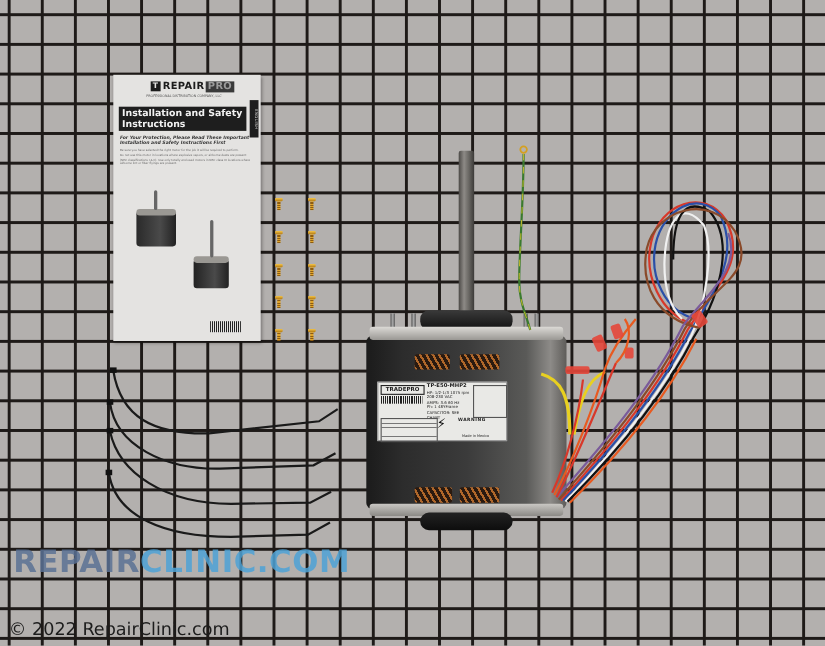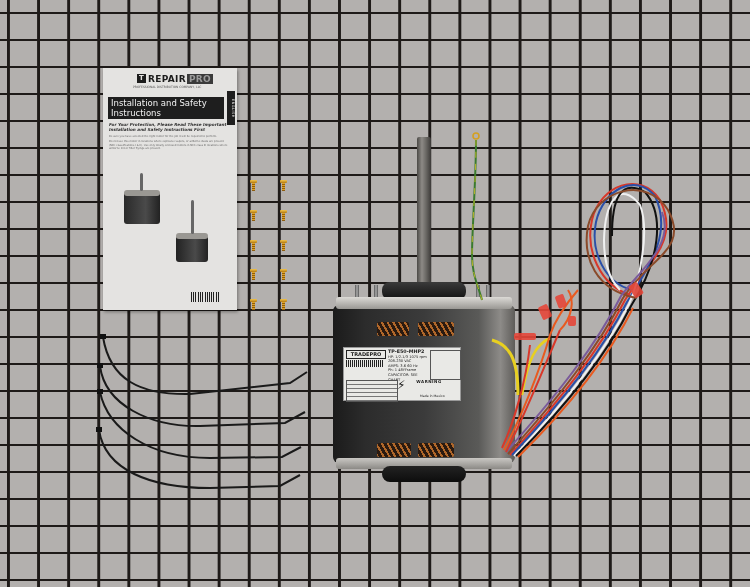--- a/index.html
+++ b/index.html
@@ -14,21 +14,21 @@
   }
   .abs{position:absolute;}
 
   
   #manual{left:103px;top:68px;width:134px;height:242px;background:#e4e3e1;box-shadow:1px 2px 3px rgba(0,0,0,.35);}
   #manual .brand{position:absolute;left:34px;top:5px;height:11px;display:flex;align-items:center;font-weight:bold;font-size:9px;letter-spacing:.3px;}
   #manual .brand .logo-box{width:9px;height:9px;background:#1c1c1c;color:#e4e3e1;font-size:7px;line-height:9px;text-align:center;margin-right:2px;}
   #manual .brand .trade{color:#1c1c1c;}
   #manual .brand .pro{background:#3a3a3a;color:#9b9b9b;padding:0 2px;margin-left:1px;}
   #manual .tagline{position:absolute;left:30px;top:17px;font-size:3px;color:#555;width:80px;}
-  #manual .title-bar{position:absolute;left:5px;top:29px;width:116px;height:22px;background:#1e1e1e;color:#f2f2f2;font-weight:normal;font-size:8.5px;line-height:10px;padding:1px 0 0 3px;box-sizing:border-box;}
+  #manual .title-bar{position:absolute;left:5px;top:29px;width:116px;height:22px;background:#1e1e1e;color:#f2f2f2;font-weight:bold;font-size:8.5px;line-height:10px;padding:1px 0 0 3px;box-sizing:border-box;}
   #manual .lang-tab{position:absolute;left:124px;top:23px;width:8px;height:34px;background:#1e1e1e;color:#e4e3e1;font-size:3.5px;writing-mode:vertical-rl;text-align:center;letter-spacing:.5px;}
   #manual .subtitle{position:absolute;left:6px;top:54px;width:120px;font-size:4.2px;font-style:italic;font-weight:bold;color:#333;line-height:5px;}
   #manual .body-text{position:absolute;left:6px;top:67px;width:120px;font-size:2.6px;color:#666;line-height:3.4px;}
   #manual .fig-motor{position:absolute;border-radius:3px;}
   #manual .barcode{position:absolute;left:88px;top:224px;width:28px;height:10px;
     background:repeating-linear-gradient(to right,#222 0,#222 1px,transparent 1px,transparent 2px,#222 2px,#222 2.6px,transparent 2.6px,transparent 3.6px);}
 
   
   .screw{position:absolute;width:7px;height:11px;}
   .screw .head{position:absolute;left:0;top:0;width:7px;height:3px;background:linear-gradient(#f6c64a,#b07812);border-radius:1px;}
@@ -211,13 +211,17 @@
     <g fill="#e5473a" opacity=".9">
       <rect x="514" y="333" width="22" height="7" rx="2"></rect>
       <rect x="540" y="305" width="10" height="14" rx="2" transform="rotate(-25 545 312)"></rect>
       <rect x="556" y="295" width="9" height="13" rx="2" transform="rotate(-20 560 300)"></rect>
       <rect x="568" y="316" width="8" height="10" rx="2"></rect>
       <rect x="631" y="283" width="10" height="14" rx="2" transform="rotate(-35 636 290)"></rect>
     </g>
     <path d="M568,290 C575,300 572,318 560,330" fill="none" stroke="#e85a20" stroke-width="2"></path>
   </svg>
 
+  <div id="wm" class="abs">
+    <span class="repair">REPAIR</span><span class="clinic">CLINIC.COM</span>
+  </div>
+  <div id="copyright" class="abs">© 2022 RepairClinic.com</div>
 </div>
 
 </body></html>

